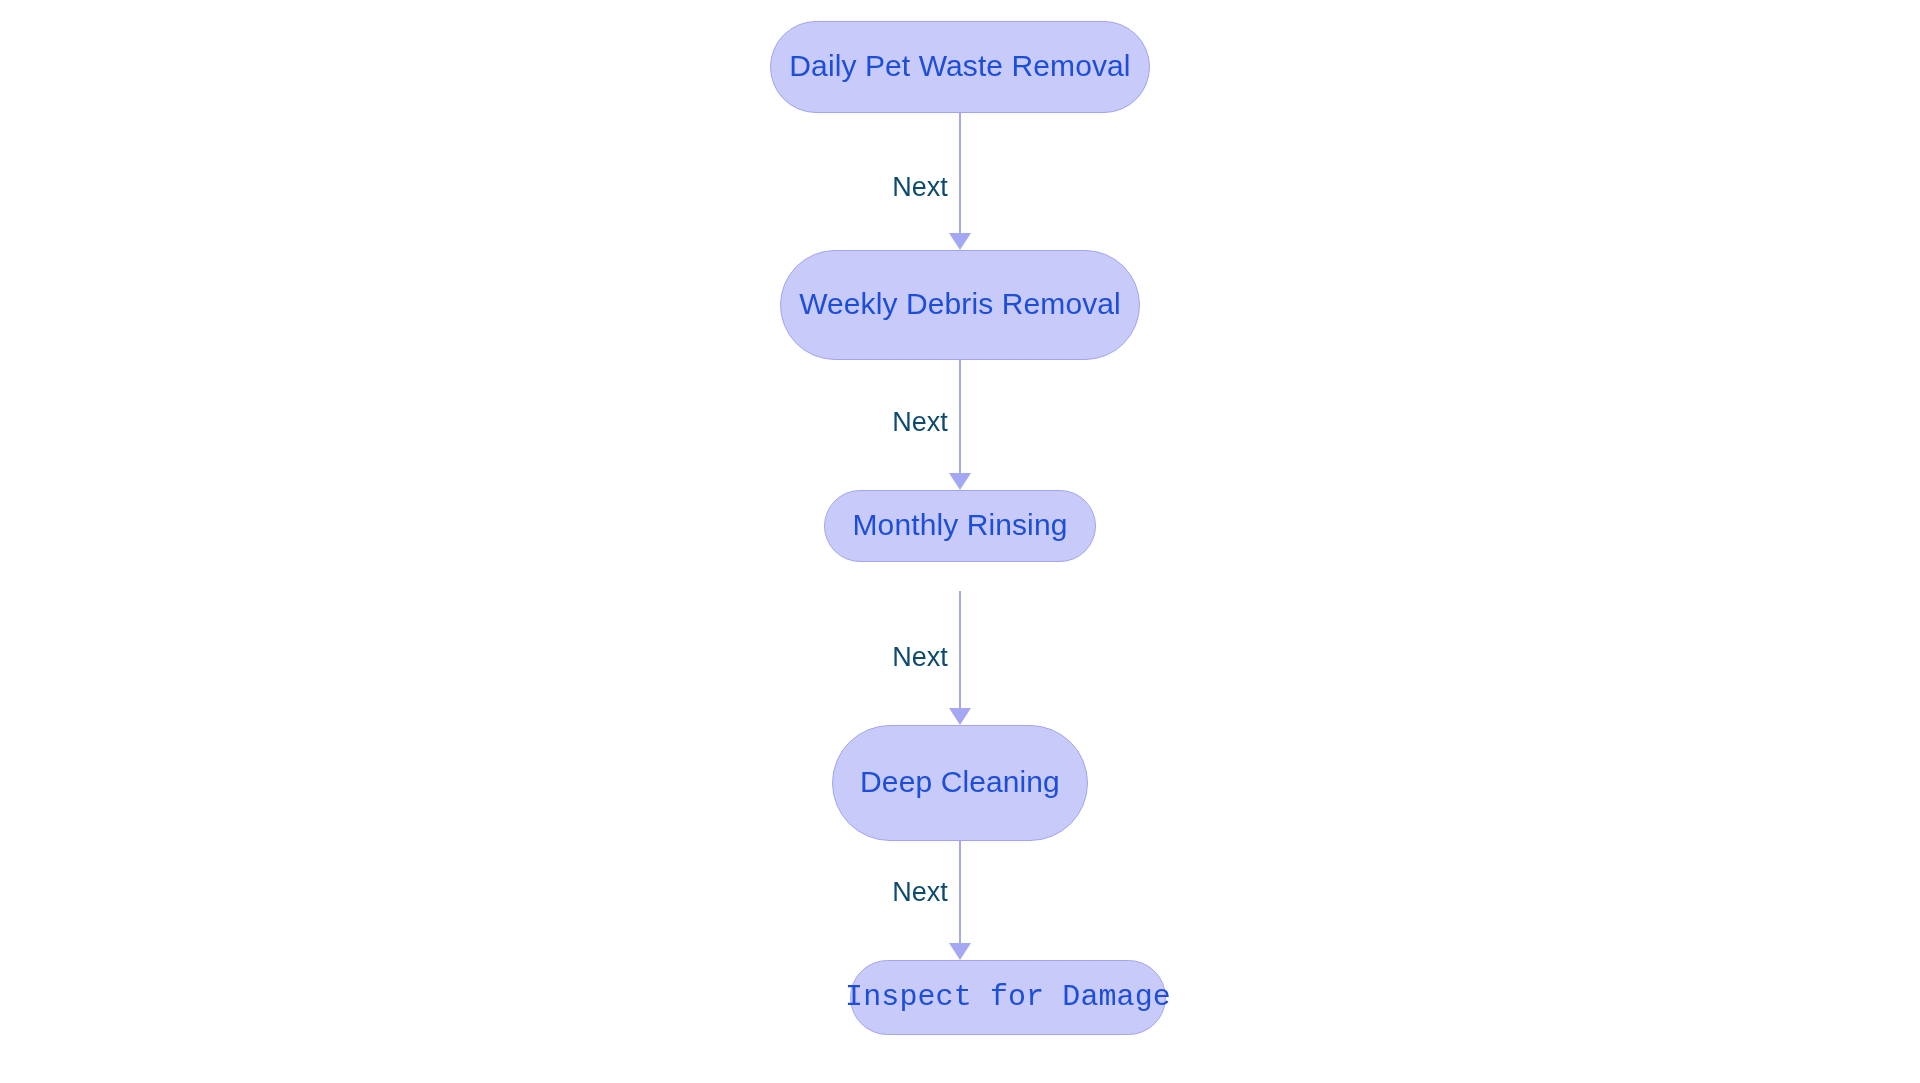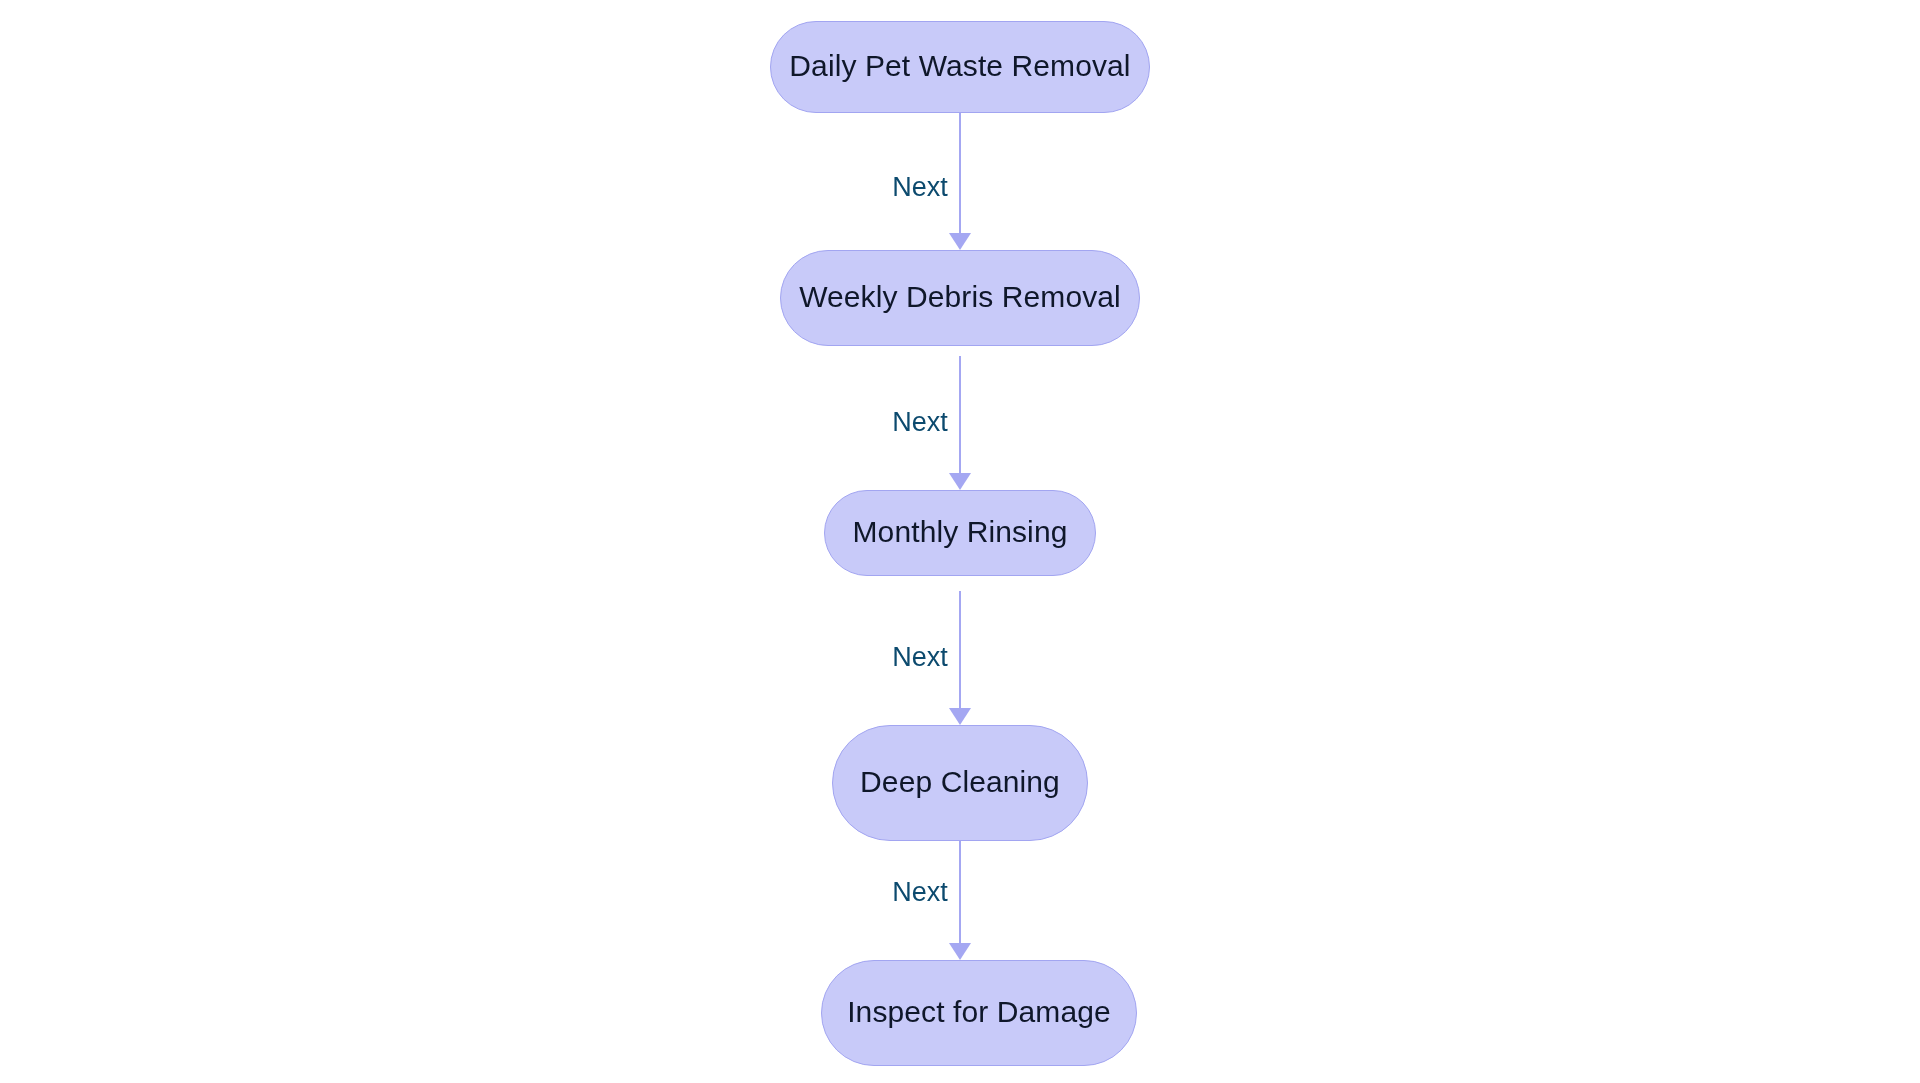--- a/index.html
+++ b/index.html
@@ -35,21 +35,21 @@
     color: #3232cc;
     font-size: 30px;
     font-weight: 400;
     letter-spacing: 0.1px;
     white-space: nowrap;
     line-height: 1;
     text-align: center;
     z-index: 2;
   }
   .node-label {
-    color: #0f172a;
+    color: #1d4ed8;
     padding: 0 4px;
     transform: translateY(-1px);
   }
 
   
   .edge {
     position: absolute;
     z-index: 1;
   }
   .edge-line {
@@ -86,47 +86,47 @@
   <div class="node" style="left:770px; top:21px; width:380px; height:92px;">
     <span class="node-label">Daily Pet Waste Removal</span>
   </div>
 
   <div class="edge" style="left:958.9px; top:113px; width:2.2px; height:137px;">
     <div class="edge-line" style="height:120px;"></div>
     <div class="edge-arrow" style="left:-9.9px; top:120px;"></div>
   </div>
   <div class="edge-label" style="left:920px; top:172px; transform:translateX(-50%);">Next</div>
 
-  <div class="node" style="left:780px; top:250px; width:360px; height:96px;">
+  <div class="node" style="left:780px; top:250px; width:360px; height:110px;">
     <span class="node-label">Weekly Debris Removal</span>
   </div>
 
   <div class="edge" style="left:958.9px; top:356px; width:2.2px; height:134px;">
     <div class="edge-line" style="height:117px;"></div>
     <div class="edge-arrow" style="left:-9.9px; top:117px;"></div>
   </div>
   <div class="edge-label" style="left:920px; top:407px; transform:translateX(-50%);">Next</div>
 
-  <div class="node" style="left:824px; top:490px; width:272px; height:86px;">
+  <div class="node" style="left:824px; top:490px; width:272px; height:72px;">
     <span class="node-label">Monthly Rinsing</span>
   </div>
 
   <div class="edge" style="left:958.9px; top:591px; width:2.2px; height:134px;">
     <div class="edge-line" style="height:117px;"></div>
     <div class="edge-arrow" style="left:-9.9px; top:117px;"></div>
   </div>
   <div class="edge-label" style="left:920px; top:642px; transform:translateX(-50%);">Next</div>
 
   <div class="node" style="left:832px; top:725px; width:256px; height:116px;">
     <span class="node-label">Deep Cleaning</span>
   </div>
 
   <div class="edge" style="left:958.9px; top:826px; width:2.2px; height:134px;">
     <div class="edge-line" style="height:117px;"></div>
     <div class="edge-arrow" style="left:-9.9px; top:117px;"></div>
   </div>
   <div class="edge-label" style="left:920px; top:877px; transform:translateX(-50%);">Next</div>
 
-  <div class="node" style="left:821px; top:960px; width:316px; height:106px;">
+  <div class="node" style="left:850px; top:960px; width:316px; height:75px;font-family:Liberation Mono, monospace;">
     <span class="node-label">Inspect for Damage</span>
   </div>
 
 </div>
 
 </body></html>

